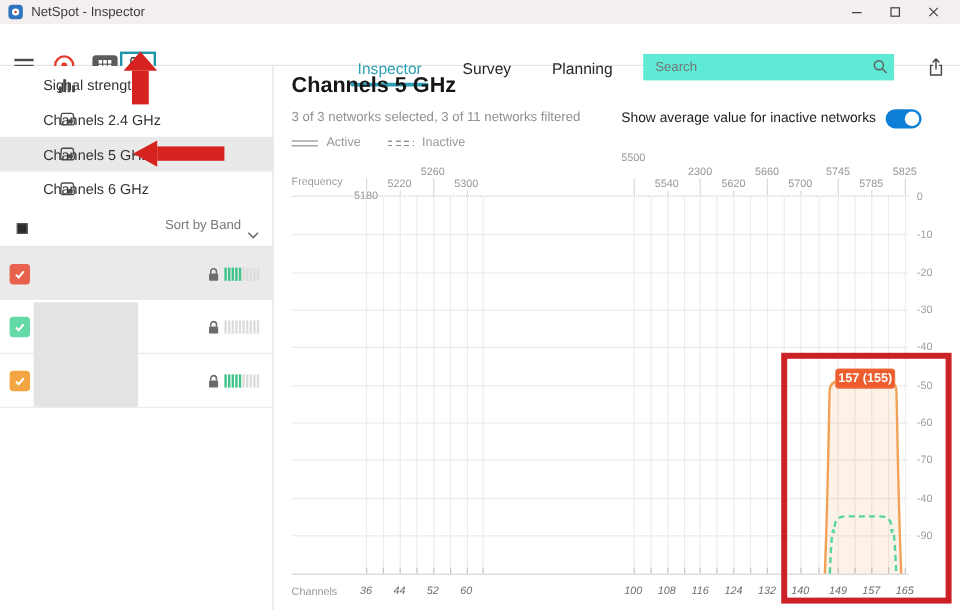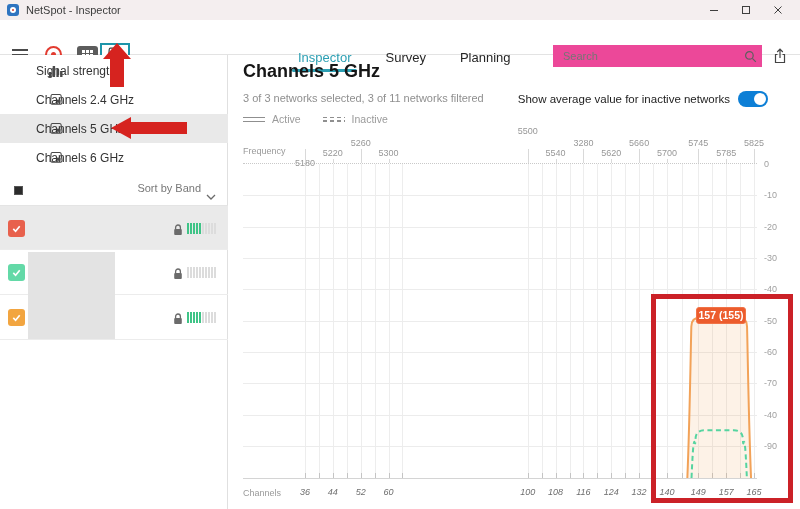--- a/index.html
+++ b/index.html
@@ -22,21 +22,21 @@
   .record-btn{position:absolute;left:45px;top:26px;width:17px;height:17px;border:2px solid #e23b30;border-radius:50%;}
   .record-btn::after{content:'';position:absolute;left:4px;top:4px;width:5px;height:5px;border-radius:50%;background:#e23b30;}
   .grid-btn{position:absolute;left:77px;top:26px;width:21px;height:19px;background:#5c5c5c;border-radius:3px;
             display:flex;align-items:center;justify-content:center;}
   .channels-btn{position:absolute;left:100px;top:23px;width:30px;height:21px;border:2px solid #1e95aa;background:#fff;
                 display:flex;align-items:center;justify-content:center;}
   .nav-tabs{position:absolute;left:296px;top:20px;height:34px;display:flex;gap:30px;align-items:stretch;}
   .tab{position:relative;display:flex;align-items:center;font-size:13px;color:#262626;padding:0 2px;}
   .tab.active{color:#2b9fb3;}
   .tab.active::after{content:'';position:absolute;left:-4px;right:-4px;bottom:2px;height:3px;background:#2b9fb3;border-radius:2px;}
-  .search-box{position:absolute;left:553px;top:25px;width:209px;height:22px;background:#ec4899;}
+  .search-box{position:absolute;left:536px;top:25px;width:209px;height:22px;background:#5eead4;}
   .search-box input{width:100%;height:100%;border:0;outline:none;background:transparent;font-family:"Liberation Sans",sans-serif;
                     font-size:11px;color:#3b3b3b;padding:0 26px 0 10px;}
   .search-ico{position:absolute;right:5px;top:4px;}
   .share-btn{position:absolute;left:768px;top:24px;width:24px;height:24px;display:flex;align-items:center;justify-content:center;}
 
   
   .sidebar{position:absolute;left:0;top:55px;width:228px;height:454px;background:#fff;border-right:1px solid #e0e0e0;}
   .sb-item{position:absolute;left:0;width:228px;height:29px;display:flex;align-items:center;font-size:12px;color:#333;}
   .sb-item.sel{background:#e9e9e9;}
   .sb-item .ic{position:absolute;left:13px;top:8px;}
@@ -385,21 +385,21 @@
       <div class="clab" style="left: 345.69px; top: 487px;">52</div>
       <div class="flab" style="left: 371.534px; top: 148px;">5300</div>
       <div class="tickv" style="left: 388.534px; top: 159px; height: 4px;"></div>
       <div class="clab" style="left: 373.534px; top: 487px;">60</div>
       <div class="flab" style="left: 510.758px; top: 126px;">5500</div>
       <div class="tickv" style="left: 527.758px; top: 149px; height: 14px;"></div>
       <div class="clab" style="left: 512.758px; top: 487px;">100</div>
       <div class="flab" style="left: 538.603px; top: 148px;">5540</div>
       <div class="tickv" style="left: 555.603px; top: 159px; height: 4px;"></div>
       <div class="clab" style="left: 540.603px; top: 487px;">108</div>
-      <div class="flab" style="left: 566.448px; top: 138px;">3280</div>
+      <div class="flab" style="left: 566.448px; top: 138px;">2300</div>
       <div class="tickv" style="left: 583.448px; top: 149px; height: 14px;"></div>
       <div class="clab" style="left: 568.448px; top: 487px;">116</div>
       <div class="flab" style="left: 594.293px; top: 148px;">5620</div>
       <div class="tickv" style="left: 611.293px; top: 159px; height: 4px;"></div>
       <div class="clab" style="left: 596.293px; top: 487px;">124</div>
       <div class="flab" style="left: 622.138px; top: 138px;">5660</div>
       <div class="tickv" style="left: 639.138px; top: 149px; height: 14px;"></div>
       <div class="clab" style="left: 624.138px; top: 487px;">132</div>
       <div class="flab" style="left: 649.982px; top: 148px;">5700</div>
       <div class="tickv" style="left: 666.982px; top: 159px; height: 4px;"></div>

